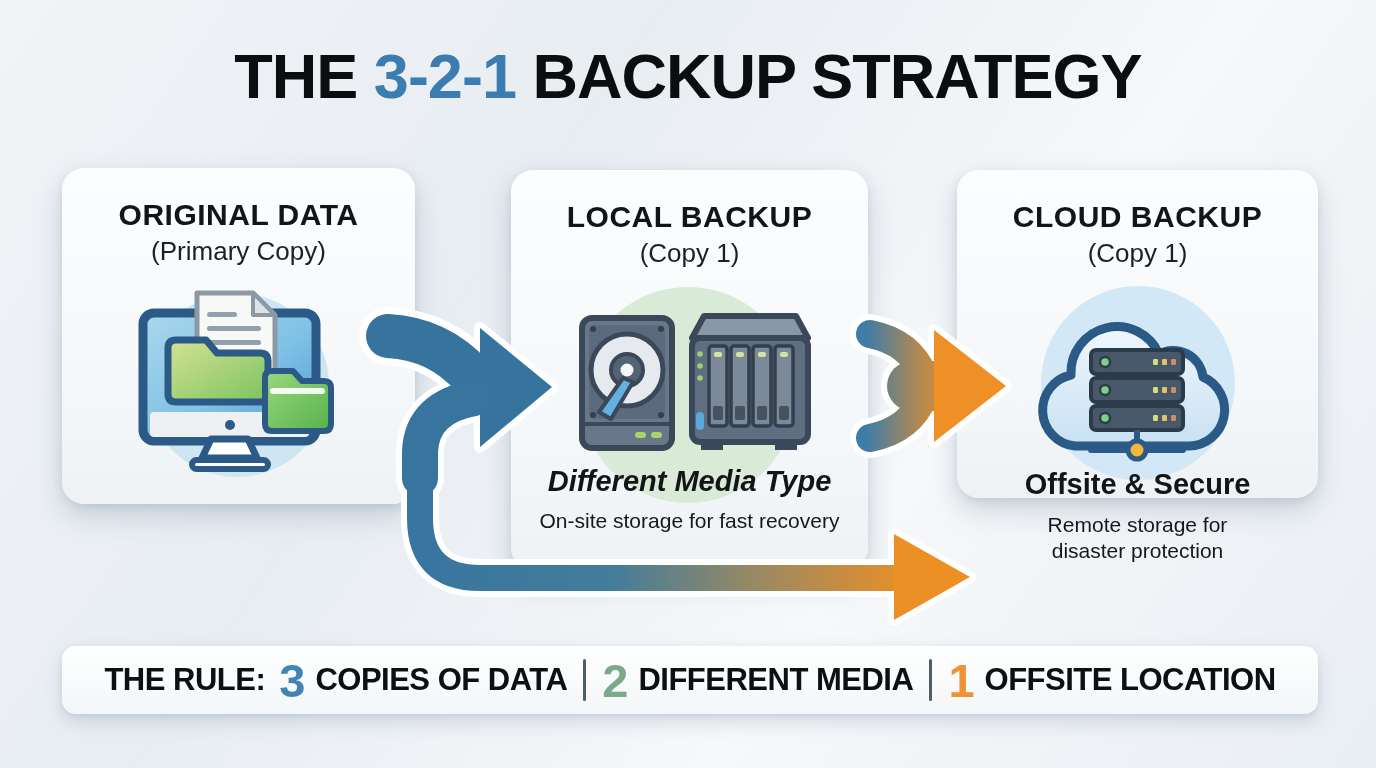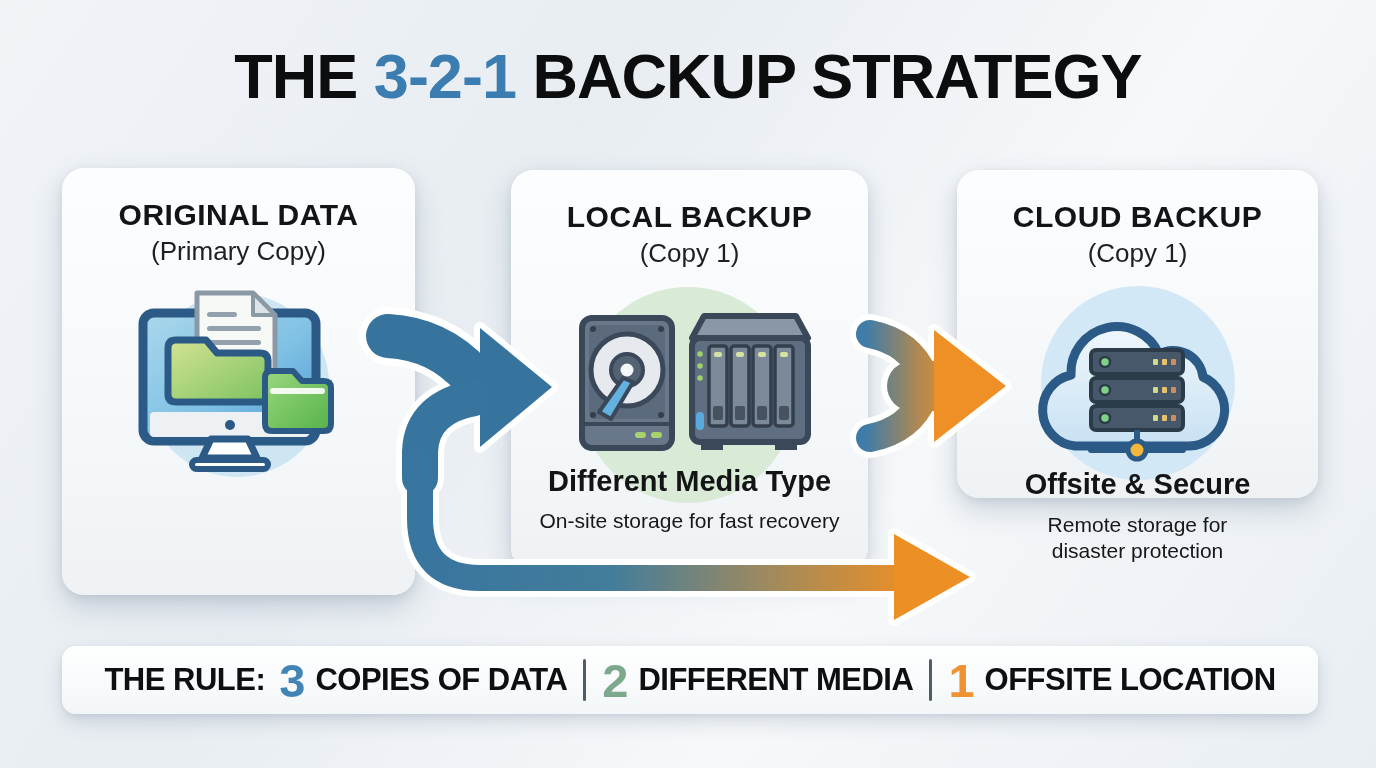--- a/index.html
+++ b/index.html
@@ -12,37 +12,37 @@
     position:absolute;top:40px;left:0;width:100%;text-align:center;
     font-size:63px;font-weight:800;letter-spacing:-1px;color:#0c0d0e;white-space:pre;
   }
   .title .hl{color:#3b7db0;}
   .card{
     position:absolute;border-radius:22px;
     background:linear-gradient(180deg,#fcfdfe 0%,#f4f7f9 70%,#eef2f5 100%);
     box-shadow:0 12px 28px rgba(110,128,150,.30),0 3px 8px rgba(110,128,150,.15);
     z-index:1;
   }
-  #card-original{left:62px;top:168px;width:353px;height:427px;}
+  #card-original{left:62px;top:168px;width:353px;height:336px;}
   #card-local{left:511px;top:170px;width:357px;height:400px;}
   #card-cloud{left:957px;top:170px;width:361px;height:328px;}
   .card-heading{margin-top:30px;text-align:center;font-size:30px;font-weight:700;
     letter-spacing:.5px;color:#131415;}
   .card-subheading{margin-top:4px;text-align:center;font-size:26px;font-weight:400;color:#1d1f21;}
   .icon-circle{position:absolute;border-radius:50%;}
   #circle-original{left:83px;top:125px;width:184px;height:184px;background:#cde6f2;}
   #circle-local{left:69px;top:117px;width:216px;height:216px;background:#d9ead6;}
   #circle-cloud{left:84px;top:116px;width:194px;height:194px;background:#d3e8f6;}
   .icon-svg{position:absolute;}
   #icon-original{left:72px;top:108px;}
   #icon-local{left:66px;top:142px;}
   #icon-cloud{left:60px;top:112px;}
   .card-caption{position:absolute;left:0;width:100%;text-align:center;
     font-size:29px;font-weight:700;color:#131415;}
-  #card-local .card-caption{top:295px;}
+  #card-local .card-caption{top:295px;font-style:italic;}
   #card-cloud .card-caption{top:298px;}
   .card-desc{position:absolute;left:50%;transform:translateX(-50%);text-align:center;
     font-size:21px;font-weight:400;color:#16181a;line-height:1.25;}
   #card-local .card-desc{top:338px;width:340px;}
   #card-cloud .card-desc{top:342px;width:212px;}
   #arrow-layer{position:absolute;left:0;top:0;z-index:2;pointer-events:none;}
   .rule-bar{
     position:absolute;left:62px;top:646px;width:1256px;height:68px;border-radius:14px;
     background:linear-gradient(180deg,#feffff,#f3f6f8);
     box-shadow:0 8px 18px rgba(110,128,150,.25),0 2px 5px rgba(110,128,150,.12);

